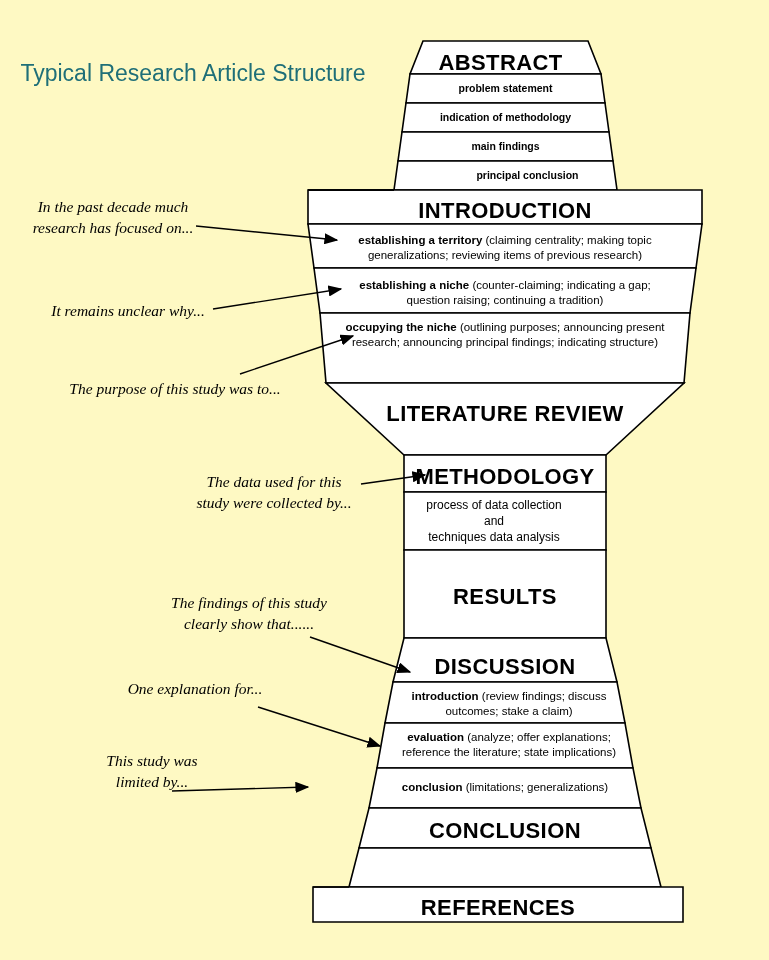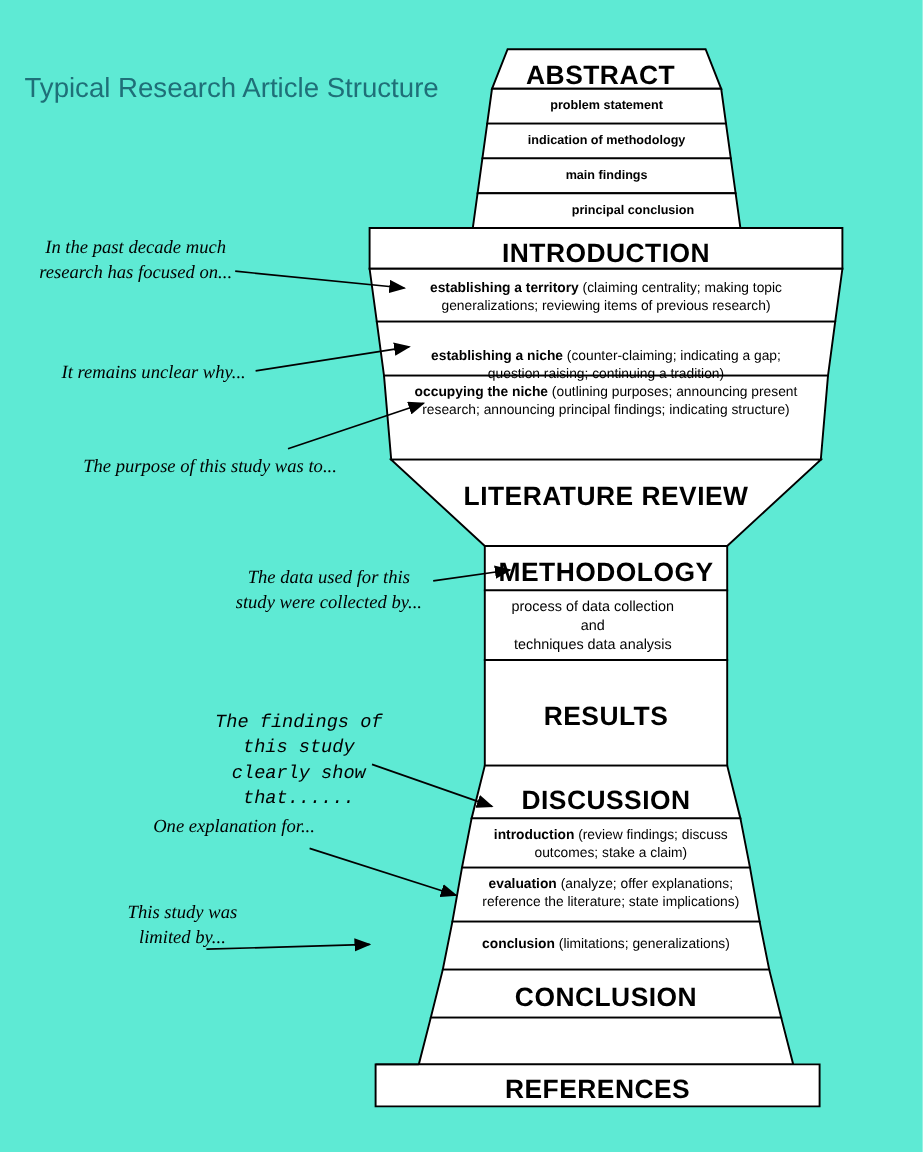--- a/index.html
+++ b/index.html
@@ -4,21 +4,21 @@
 <style>
   html, body {
     margin: 0;
     padding: 0;
     background: #ffffff;
   }
   #page {
     position: relative;
     width: 769px;
     height: 960px;
-    background: #5eead4;
+    background: #fef9c3;
     overflow: hidden;
     font-family: "Liberation Sans", sans-serif;
   }
   #diagram-svg {
     position: absolute;
     left: 0;
     top: 0;
     width: 769px;
     height: 960px;
   }
@@ -138,21 +138,21 @@
   <div class="boxlabel sub" style="left:398px; top:140px; width:215px;">main findings</div>
   <div class="boxlabel sub" style="left:416px; top:169px; width:223px;">principal conclusion</div>
 
   <div class="boxlabel major" style="left:308px; top:198px; width:394px;">INTRODUCTION</div>
 
   <div class="boxlabel detail" style="left:330px; top:233px; width:350px;">
     <b>establishing a territory</b>
     <span>(claiming centrality; making topic generalizations; reviewing items of previous research)</span>
   </div>
 
-  <div class="boxlabel detail" style="left:336px; top:278px; width:338px;margin-top:12px;">
+  <div class="boxlabel detail" style="left:336px; top:278px; width:338px;">
     <b>establishing a niche</b>
     <span>(counter-claiming; indicating a gap; question raising; continuing a tradition)</span>
   </div>
 
   <div class="boxlabel detail" style="left:342px; top:320px; width:326px;">
     <b>occupying the niche</b>
     <span>(outlining purposes; announcing present research; announcing principal findings; indicating structure)</span>
   </div>
 
   <div class="boxlabel major" style="left:404px; top:464px; width:202px;">METHODOLOGY</div>
@@ -183,19 +183,19 @@
 
   <div class="boxlabel major" style="left:369px; top:818px; width:272px;">CONCLUSION</div>
   <div class="boxlabel major" style="left:313px; top:895px; width:370px;">REFERENCES</div>
 
   <div class="annot" style="left:18px; top:196px; width:190px;">In the past decade much
 research has focused on...</div>
   <div class="annot" style="left:38px; top:300px; width:180px;">It remains unclear why...</div>
   <div class="annot" style="left:60px; top:378px; width:230px;">The purpose of this study was to...</div>
   <div class="annot" style="left:186px; top:471px; width:176px;">The data used for this
 study were collected by...</div>
-  <div class="annot" style="left:158px; top:592px; width:182px;font-family:Liberation Mono, monospace;">The findings of this study
+  <div class="annot" style="left:158px; top:592px; width:182px;">The findings of this study
 clearly show that......</div>
   <div class="annot" style="left:112px; top:678px; width:166px;">One explanation for...</div>
   <div class="annot" style="left:92px; top:750px; width:120px;">This study was
 limited by...</div>
 
 </div>
 
 </body></html>

